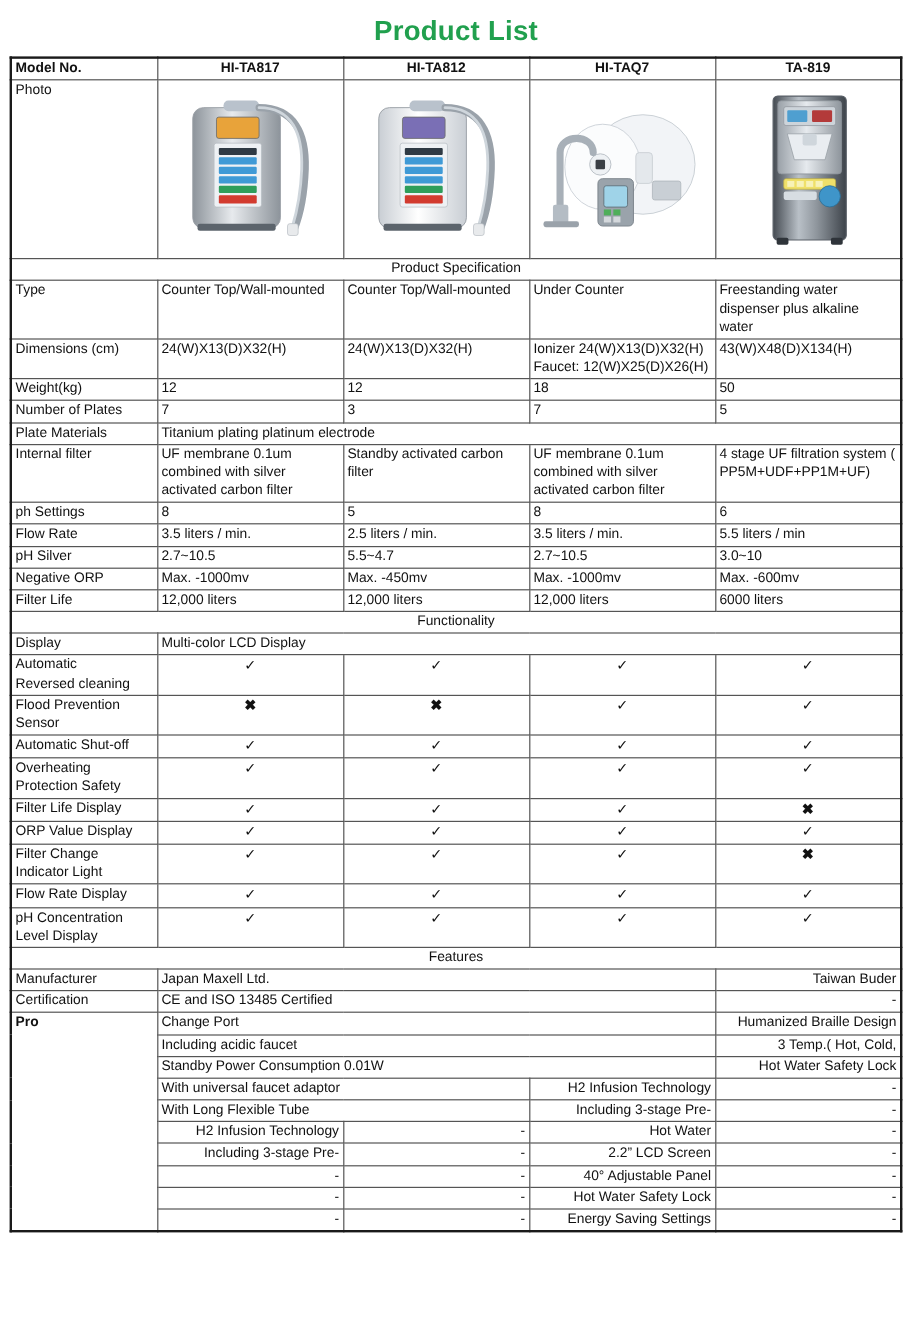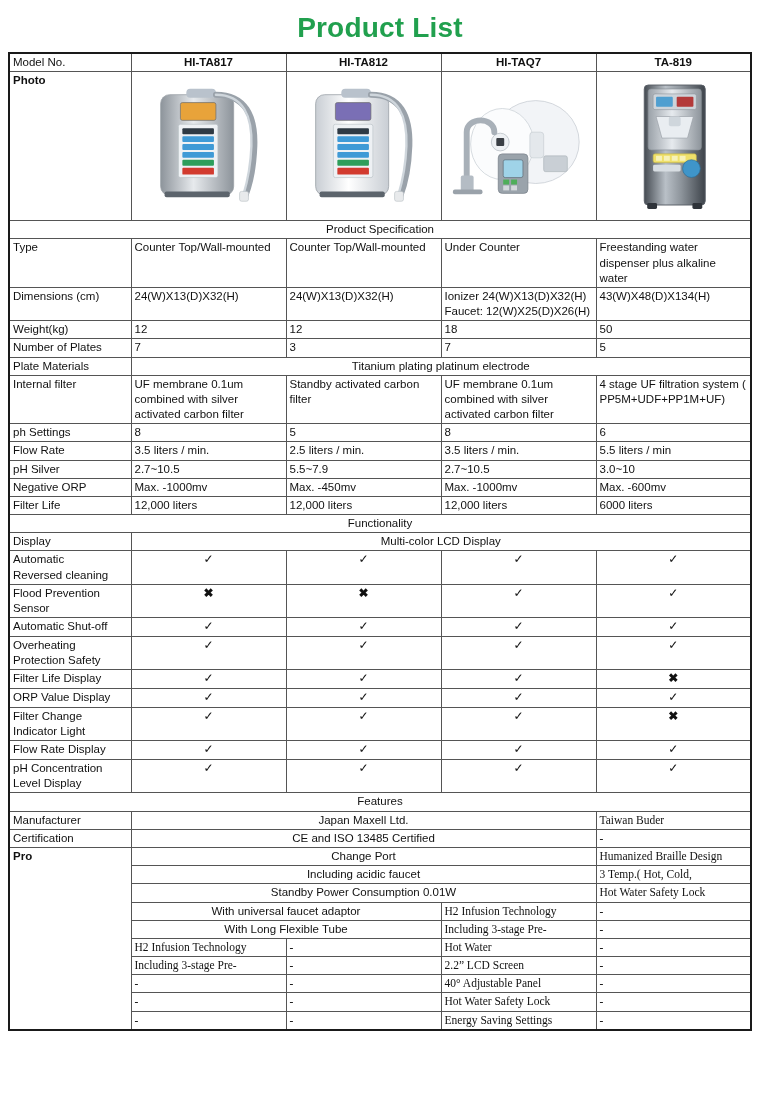--- a/index.html
+++ b/index.html
@@ -12,21 +12,21 @@
 
   #page {
     width: 760px; height: 1100px;
     position: relative;
     padding: 0 8px;
   }
 
   #title {
     text-align: center;
     color: #21a04e;
-    font-size: 28px;
+    font-size: 23px;
     font-weight: bold;
     letter-spacing: 0.2px;
     padding: 14px 0 10px 0;
     line-height: 1;
   }
 
   table.pl {
     width: 744px;
     border-collapse: collapse;
     table-layout: fixed;
@@ -41,45 +41,45 @@
     line-height: 1.32;
     background: #ffffff;
   }
 
   
   col.c-label { width: 122px; }
   col.c-p { width: 155px; }
 
   .lbl { font-weight: normal; white-space: pre-line; }
   .modelhdr { font-weight: bold; text-align: center; font-size: 13px; vertical-align: middle; }
-  .modelno { font-weight: normal; font-size: 12px; }
+  .modelno { font-weight: bold; font-size: 12px; }
 
   .bandrow td {
     background: #e62bd8;
     color: #1a1a1a;
     text-align: center;
     font-size: 12px;
     padding: 1px 0 2px 0;
     line-height: 1.25;
   }
 
-  .ctr { text-align: left; font-family: Liberation Serif, serif; }
+  .ctr { text-align: right; }
   .mark { text-align: center; vertical-align: top; font-size: 12px; line-height: 1.1; padding-top: 1px; }
   .mark .yes { font-size: 12px; color: #111; }
   .mark .no { font-size: 12px; font-weight: bold; color: #111; }
 
   .photocell { height: 148px; vertical-align: middle; padding: 2px; }
-  .photo-lbl { font-weight: bold; vertical-align: middle; font-size: 12.5px; }
+  .photo-lbl { font-weight: normal; vertical-align: middle; font-size: 12.5px; }
 
   .prolbl { font-weight: bold; vertical-align: top; }
 
   .photo-wrap { width: 100%; height: 146px; display: flex; align-items: center; justify-content: center; }
   .photo-wrap svg { display: block; }
 
-  .spanned { text-align: center; vertical-align: middle; }
+  .spanned { vertical-align: middle; }
 </style>
 </head>
 <body>
 
 <div id="page">
 
   <div id="title">Product List</div>
 
   <table class="pl">
     <colgroup>
@@ -266,21 +266,21 @@
         <tr>
           <td class="lbl">Flow Rate</td>
           <td>3.5 liters / min.</td>
           <td>2.5 liters / min.</td>
           <td>3.5 liters / min.</td>
           <td>5.5 liters / min</td>
         </tr>
         <tr>
           <td class="lbl">pH Silver</td>
           <td>2.7~10.5</td>
-          <td>5.5~7.9</td>
+          <td>5.5~4.7</td>
           <td>2.7~10.5</td>
           <td>3.0~10</td>
         </tr>
         <tr>
           <td class="lbl">Negative ORP</td>
           <td>Max. -1000mv</td>
           <td>Max. -450mv</td>
           <td>Max. -1000mv</td>
           <td>Max. -600mv</td>
         </tr>

